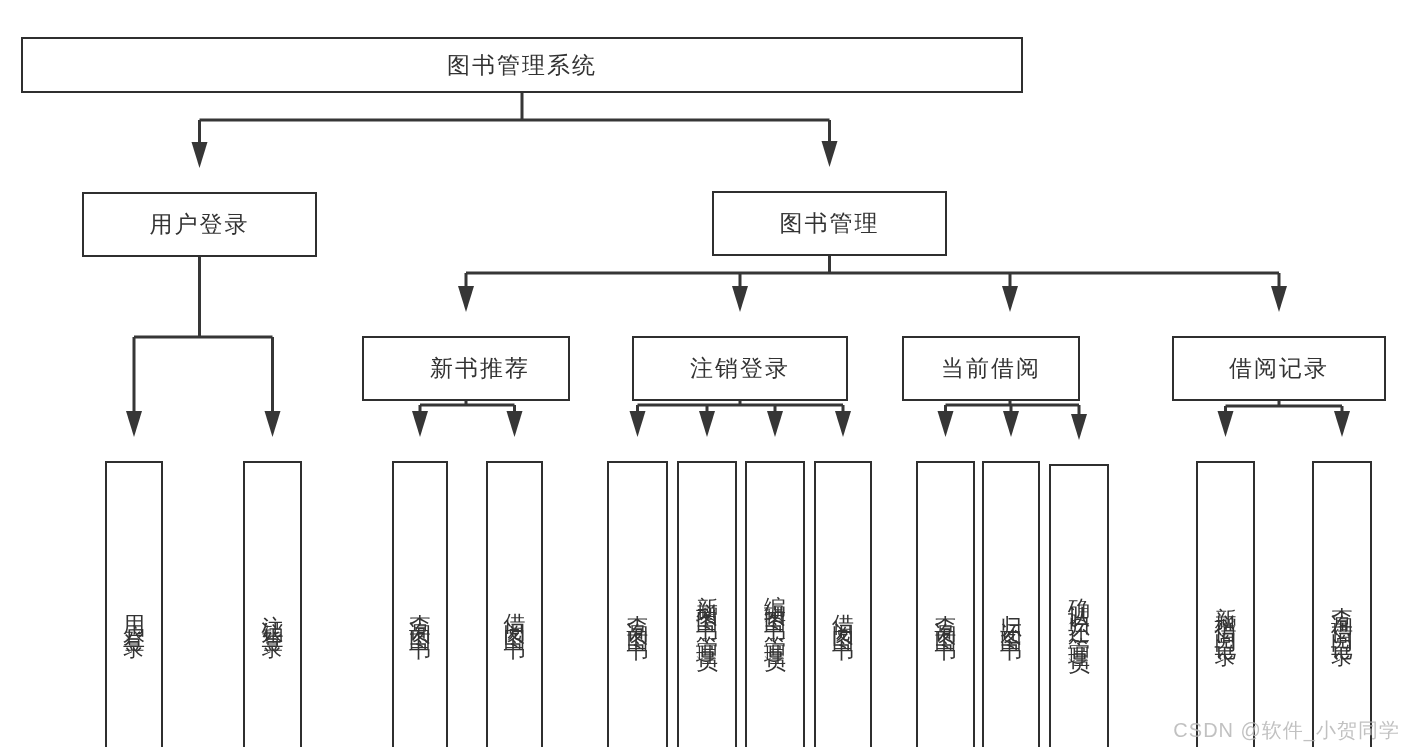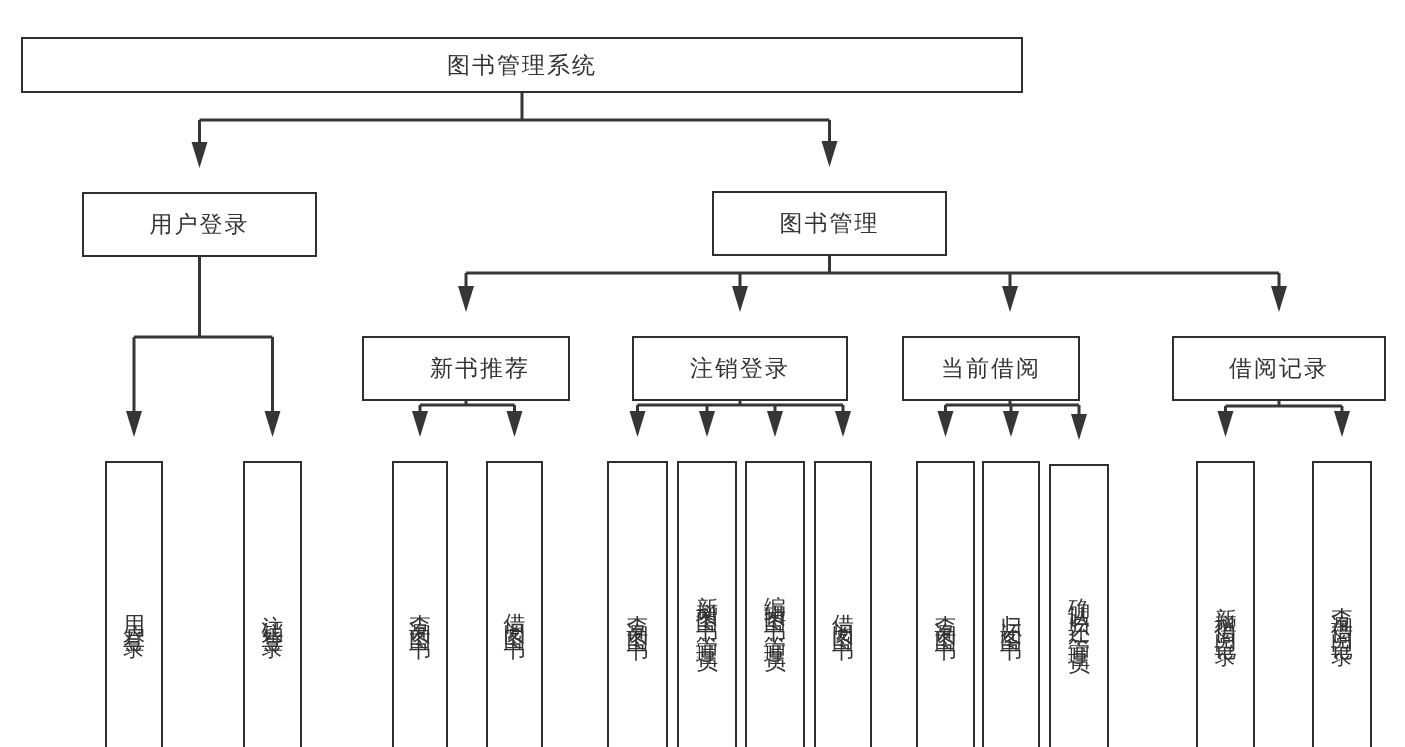--- a/index.html
+++ b/index.html
@@ -103,13 +103,14 @@
       <div class="node v" style="left: 607px; top: 437px; width: 61px; height: 298px; border-color: rgb(47, 47, 47); color: rgb(51, 51, 51); background: rgb(255, 255, 255);">查询图书</div>
       <div class="node v" style="left: 677px; top: 437px; width: 60px; height: 300px; border-color: rgb(47, 47, 47); color: rgb(51, 51, 51); background: rgb(255, 255, 255);">新增图书（管理员）</div>
       <div class="node v" style="left: 745px; top: 437px; width: 60px; height: 300px; border-color: rgb(47, 47, 47); color: rgb(51, 51, 51); background: rgb(255, 255, 255);">编辑图书（管理员）</div>
       <div class="node v" style="left: 814px; top: 437px; width: 58px; height: 298px; border-color: rgb(47, 47, 47); color: rgb(51, 51, 51); background: rgb(255, 255, 255);">借阅图书</div>
       <div class="node v" style="left: 916px; top: 437px; width: 59px; height: 298px; border-color: rgb(47, 47, 47); color: rgb(51, 51, 51); background: rgb(255, 255, 255);">查询图书</div>
       <div class="node v" style="left: 982px; top: 437px; width: 58px; height: 298px; border-color: rgb(47, 47, 47); color: rgb(51, 51, 51); background: rgb(255, 255, 255);">归还图书</div>
       <div class="node v" style="left: 1049px; top: 440px; width: 60px; height: 297px; border-color: rgb(47, 47, 47); color: rgb(51, 51, 51); background: rgb(255, 255, 255);">确认归还（管理员）</div>
       <div class="node v" style="left: 1196px; top: 437px; width: 59px; height: 298px; border-color: rgb(47, 47, 47); color: rgb(51, 51, 51); background: rgb(255, 255, 255);">新增借阅记录</div>
       <div class="node v" style="left: 1312px; top: 437px; width: 60px; height: 298px; border-color: rgb(47, 47, 47); color: rgb(51, 51, 51); background: rgb(255, 255, 255);">查询借阅记录</div>
     </div>
+  <div class="watermark" style="color: rgb(183, 183, 183);">CSDN @软件_小贺同学</div>
 </div>
 
 </body></html>

